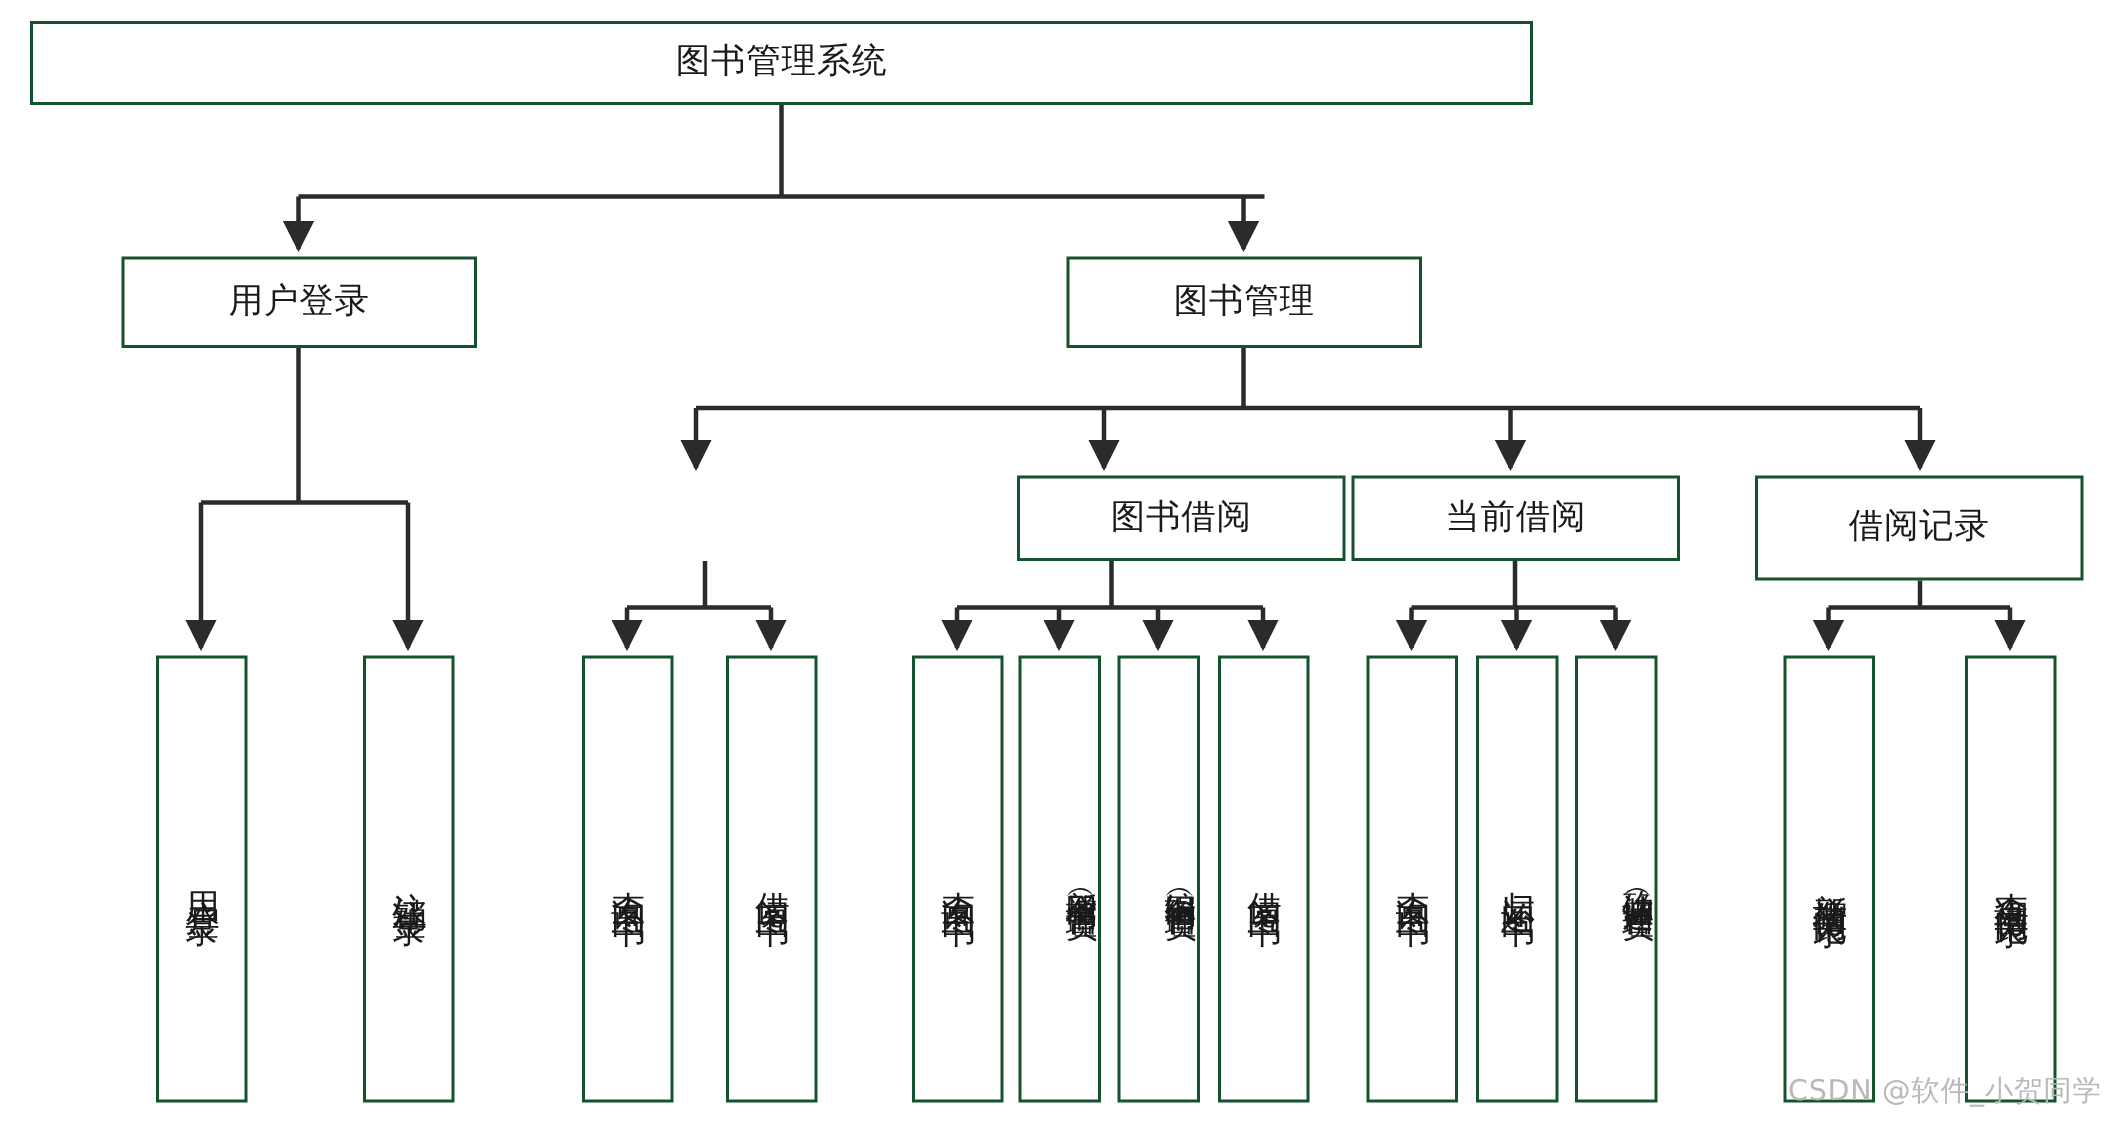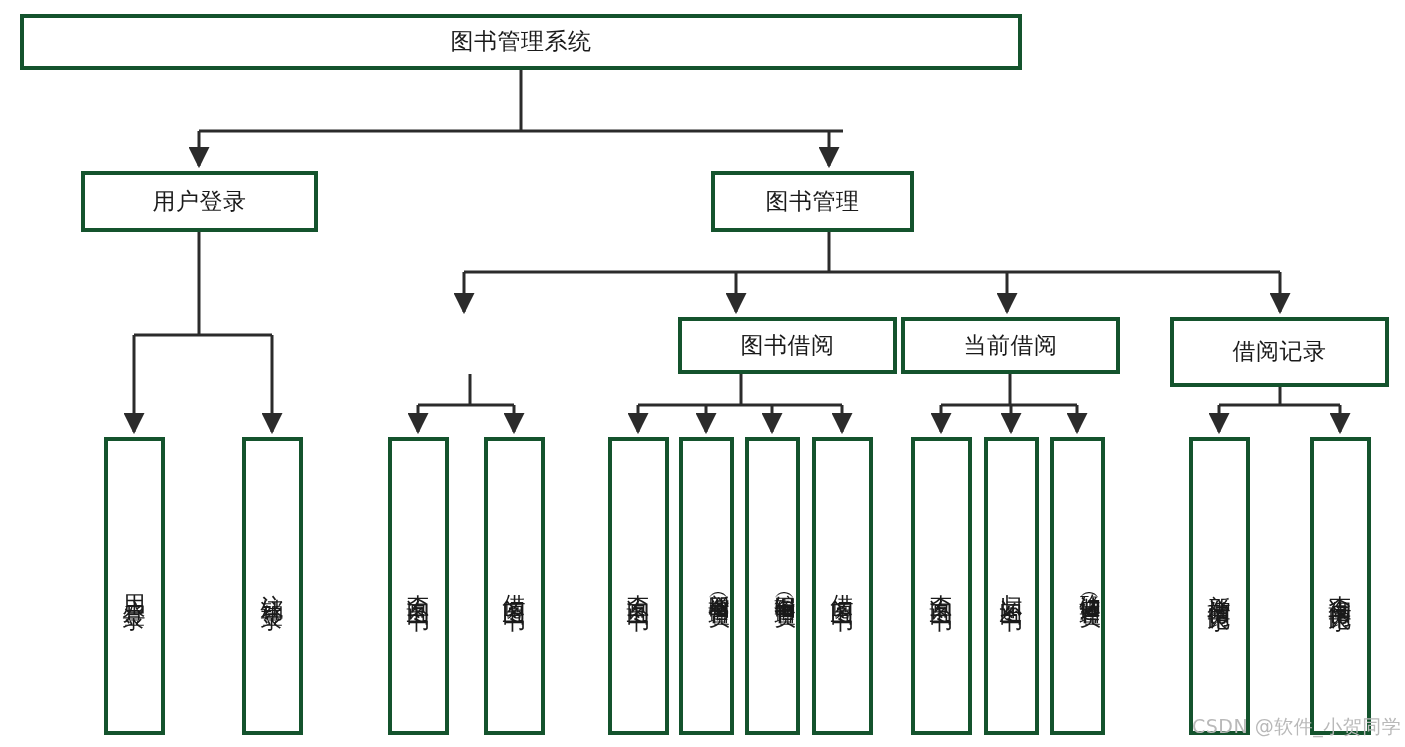--- a/index.html
+++ b/index.html
@@ -23,21 +23,21 @@
     left: 0;
     top: 0;
     width: 1405px;
     height: 747px;
     pointer-events: none;
   }
   .node {
     position: absolute;
     box-sizing: border-box;
     background: #ffffff;
-    border: 4px solid #14532d;
+    border: 2px solid #14532d;
     display: flex;
     align-items: center;
     justify-content: center;
     color: #1a1a1a;
     z-index: 2;
   }
   .node.horiz {
     font-size: 23px;
     letter-spacing: 0.5px;
     line-height: 1.1;
@@ -129,21 +129,21 @@
   </svg>
 
   <div class="node horiz" style="left:20px; top:14px; width:1002px; height:56px;">
     <span>图书管理系统</span>
   </div>
 
   <div class="node horiz" style="left:81px; top:171px; width:237px; height:61px;">
     <span>用户登录</span>
   </div>
 
-  <div class="node horiz" style="left:711px; top:171px; width:203px; height:61px;">
+  <div class="node horiz" style="left:711px; top:171px; width:237px; height:61px;">
     <span>图书管理</span>
   </div>
 
 
   <div class="node horiz" style="left:632px; top:317px; width:219px; height:57px;margin-left:46px;">
     <span>图书借阅</span>
   </div>
 
   <div class="node horiz" style="left:901px; top:317px; width:219px; height:57px;">
     <span>当前借阅</span>

